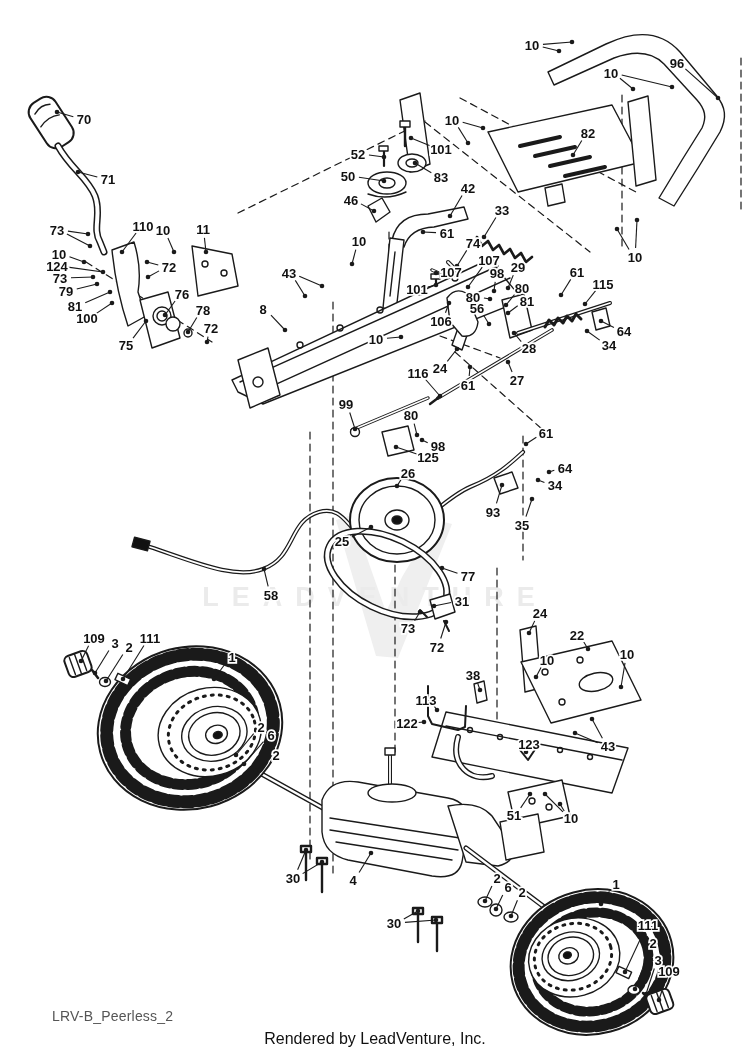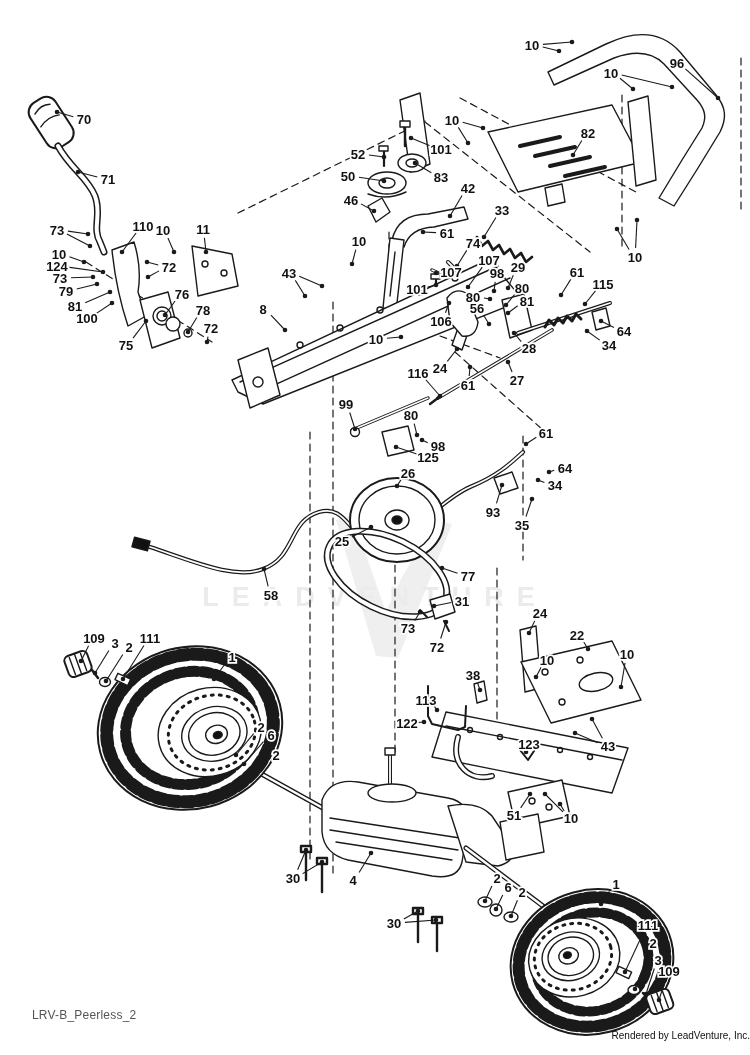--- a/index.html
+++ b/index.html
@@ -2,23 +2,23 @@
 <html><head>
 <meta charset="utf-8">
 <style>
   html,body{margin:0;padding:0;background:#fff;}
   .stage{position:relative;width:750px;height:1055px;background:#fff;overflow:hidden;
          font-family:"Liberation Sans",sans-serif;}
   svg{position:absolute;left:0;top:0;}
   .art path,.art line,.art ellipse,.art circle,.art rect,.art polyline{vector-effect:non-scaling-stroke;}
   #callout-layer text{font:bold 13px "Liberation Sans",sans-serif;fill:#111;
       paint-order:stroke;stroke:#fff;stroke-width:3.5px;text-anchor:middle;}
-  .footer-left{position:absolute;left:24px;top:1008px;font-size:12px;color:#555;letter-spacing:.2px;padding-left:8px;}
-  .footer-center{position:absolute;left:0;top:1030px;width:750px;text-align:right;
-      font-size:10px;color:#111;}
+  .footer-left{position:absolute;left:44px;top:1008px;font-size:14px;color:#555;letter-spacing:.2px;padding-left:8px;}
+  .footer-center{position:absolute;left:0;top:1030px;width:750px;text-align:center;
+      font-size:16px;color:#111;}
   #wm-text{font:bold 27px "Liberation Sans",sans-serif;fill:#ebebeb;letter-spacing:13px;text-anchor:middle;}
 </style>
 </head>
 <body>
 
 <div class="stage">
 
 <svg width="750" height="1055" viewBox="0 0 750 1055">
 
   <g>

